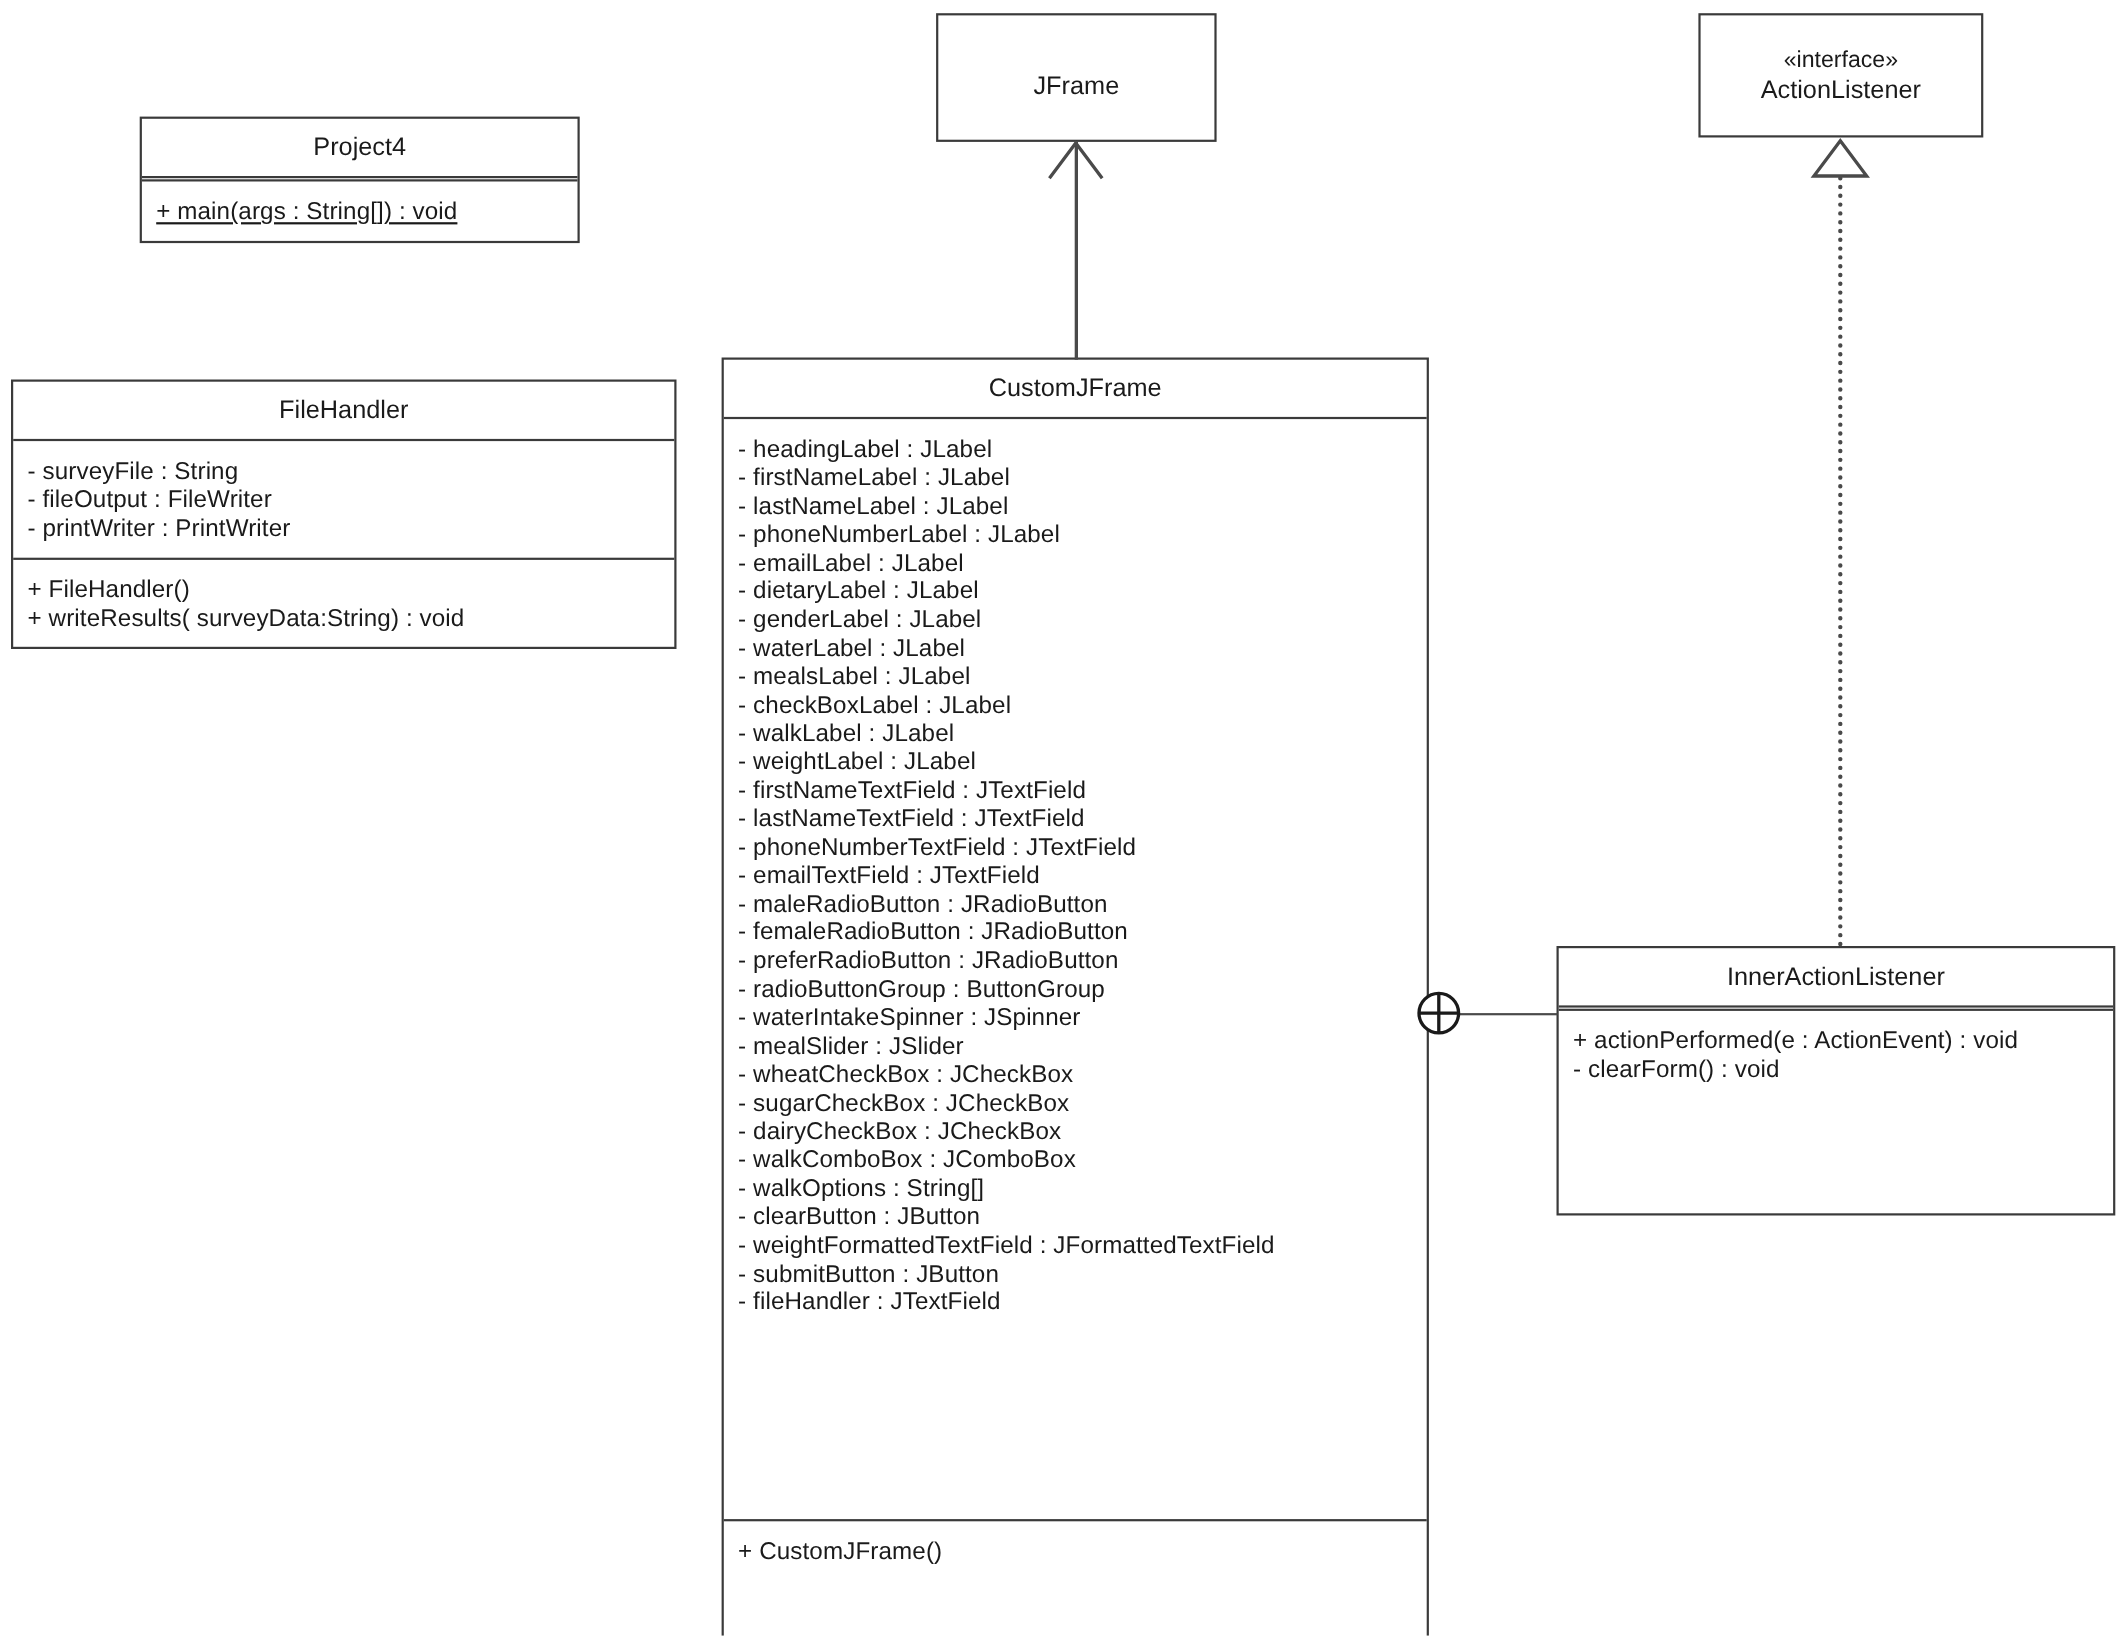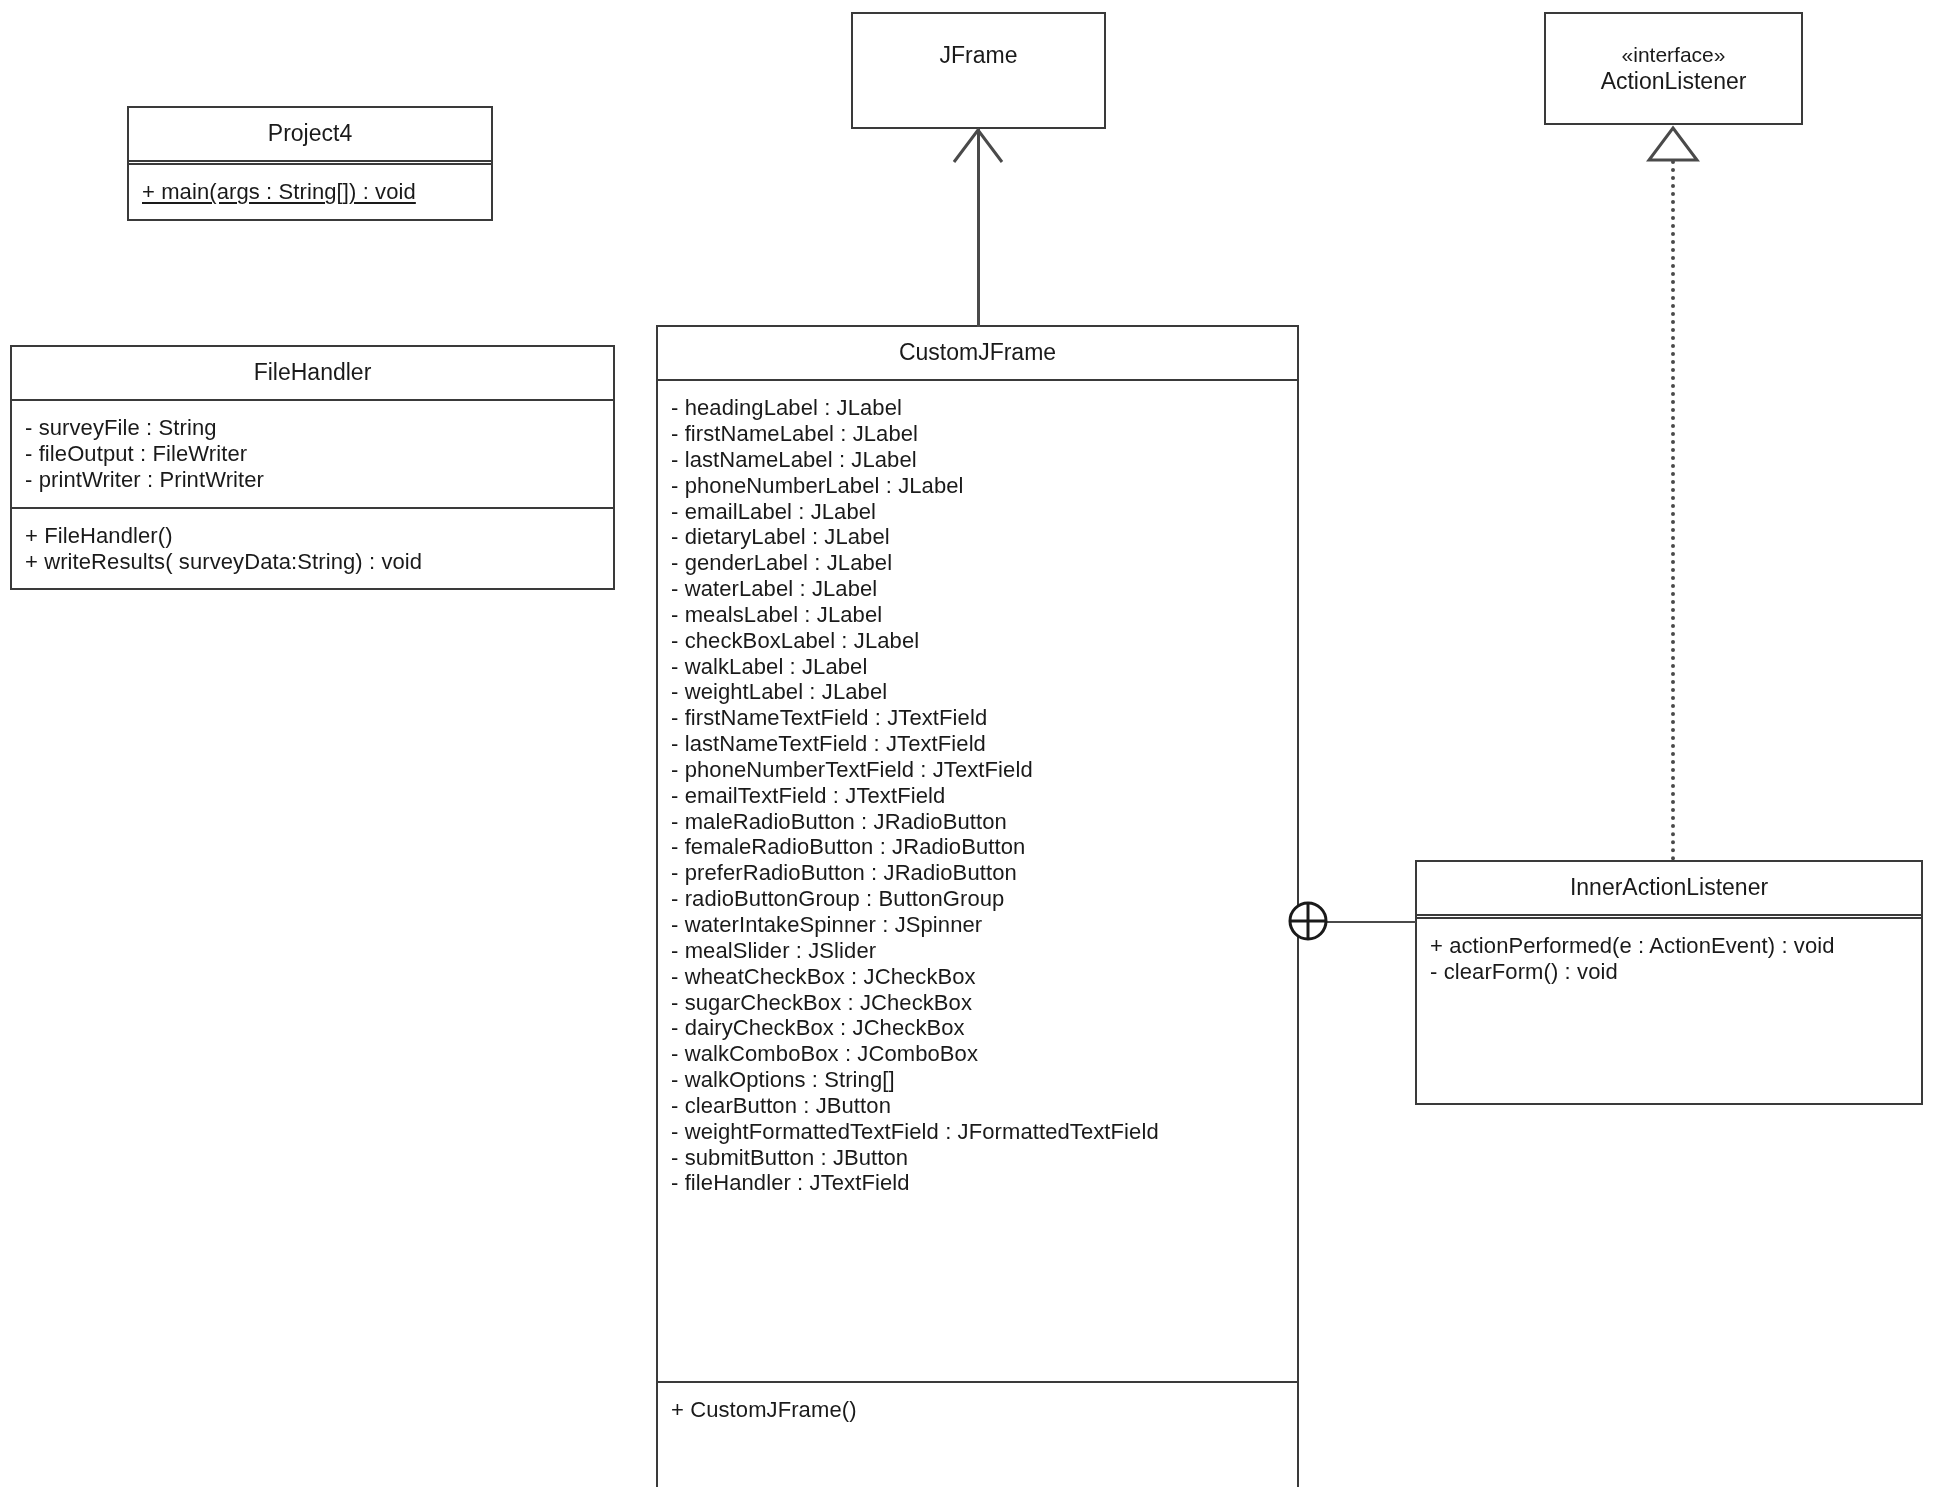--- a/index.html
+++ b/index.html
@@ -57,24 +57,24 @@
   .uml-compartment .member {
     white-space: pre;
     letter-spacing: 0.1px;
   }
   .uml-compartment .member.static {
     text-decoration: underline;
     text-underline-offset: 3px;
   }
 
   
-  #box-project4   { left: 127px;  top: 106px;  width: 366px; justify-content: space-between;  }
+  #box-project4   { left: 127px;  top: 106px;  width: 400px; justify-content: space-between;  }
   #box-filehandler{ left: 10px;   top: 345px;  width: 605px;  }
   #box-jframe     { left: 851px;  top: 12px;   width: 255px;  height: 117px; }
-  #box-jframe .uml-title { padding-top: 28px; }
+  #box-jframe .uml-title { padding-top: 50px; }
   #box-customjframe { left: 656px; top: 325px; width: 643px; height: 1284px; }
   #box-actionlistener { left: 1544px; top: 12px; width: 259px; height: 113px; }
   #box-actionlistener .uml-title { padding-top: 29px; }
   #box-inneraction { left: 1415px; top: 860px; width: 508px; height: 245px; }
 
   
   .conn {
     position: absolute;
     background: #4a4a4a;
   }

